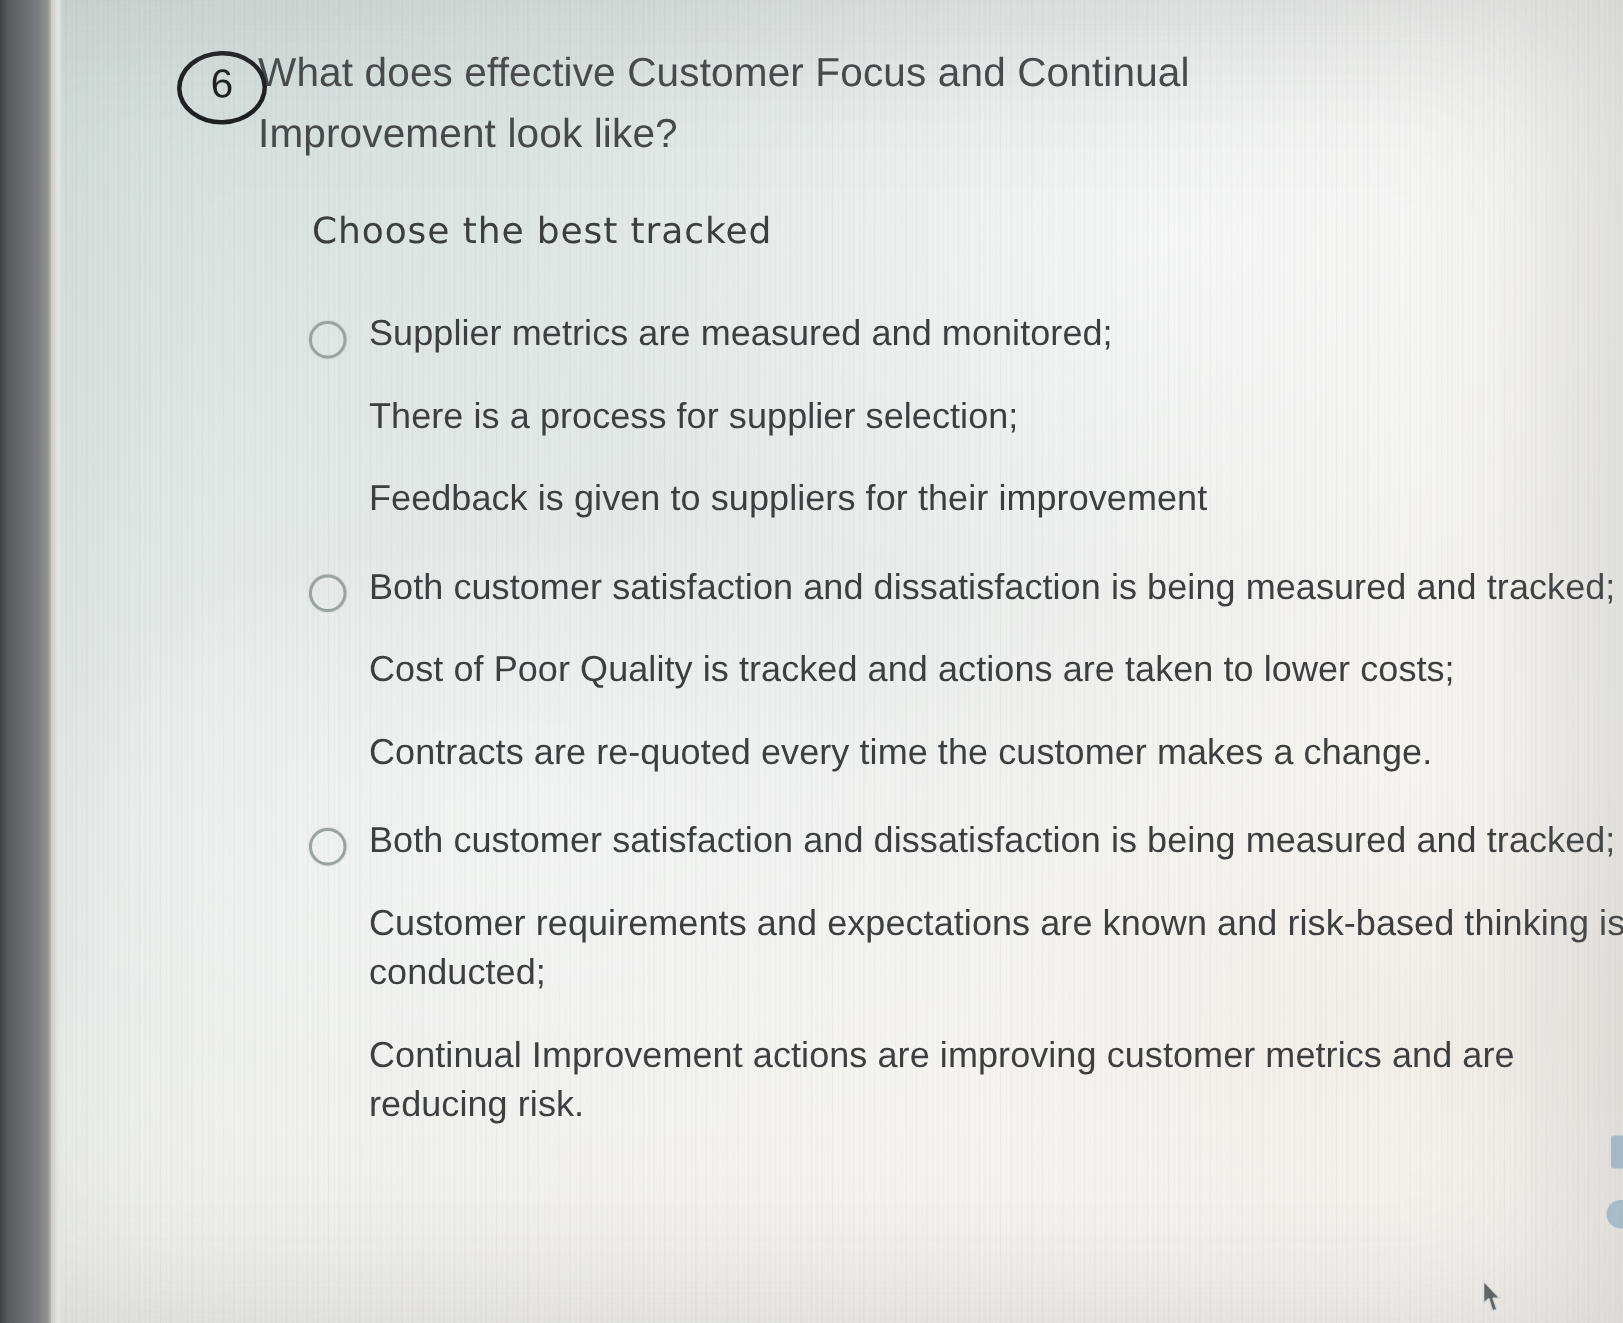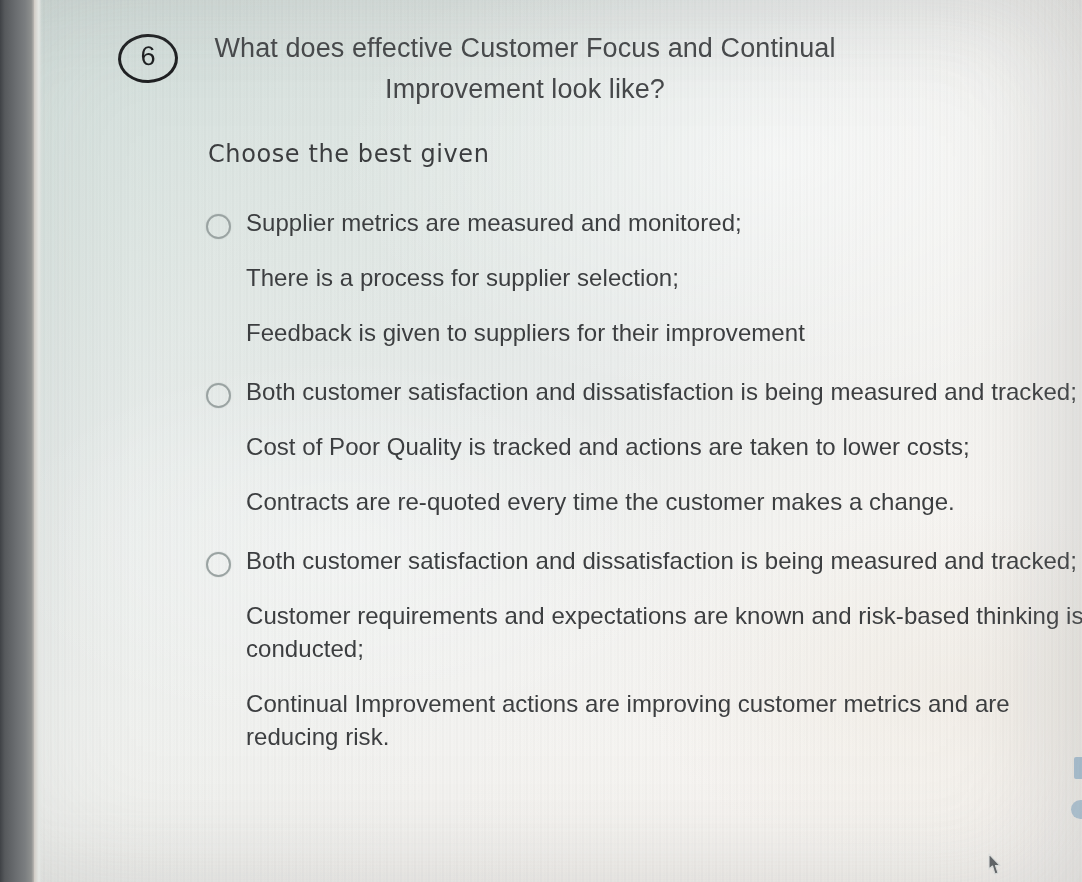--- a/index.html
+++ b/index.html
@@ -111,21 +111,20 @@
     text-align: center;
     font-family: "Liberation Sans", sans-serif;
     transform: rotate(-1.5deg);
   }
   .qtext {
     margin-left: 54px;
     font-size: 27px;
     line-height: 41px;
     color: #46484a;
     letter-spacing: .1px;
-    text-align: center;
   }
 
   .choose-label {
     position: absolute;
     left: 208px;
     top: 140px;
     font-family: "DejaVu Sans", sans-serif;
     font-size: 24px;
     letter-spacing: .6px;
     color: #3b3d3f;
@@ -195,21 +194,21 @@
   <div class="bg-mottle"></div>
   <div class="bg-scan"></div>
 
   <div class="content">
 
     <div class="question-block">
       <div class="qnum-badge">6</div>
       <div class="qtext">What does effective Customer Focus and Continual Improvement look like?</div>
     </div>
 
-    <div class="choose-label">Choose the best given</div>
+    <div class="choose-label">Choose the best tracked</div>
 
     <div class="options">
 
       <div class="option">
         <span class="radio"></span>
         <div class="line first">Supplier metrics are measured and monitored;</div>
         <div class="line">There is a process for supplier selection;</div>
         <div class="line">Feedback is given to suppliers for their improvement</div>
       </div>
 

